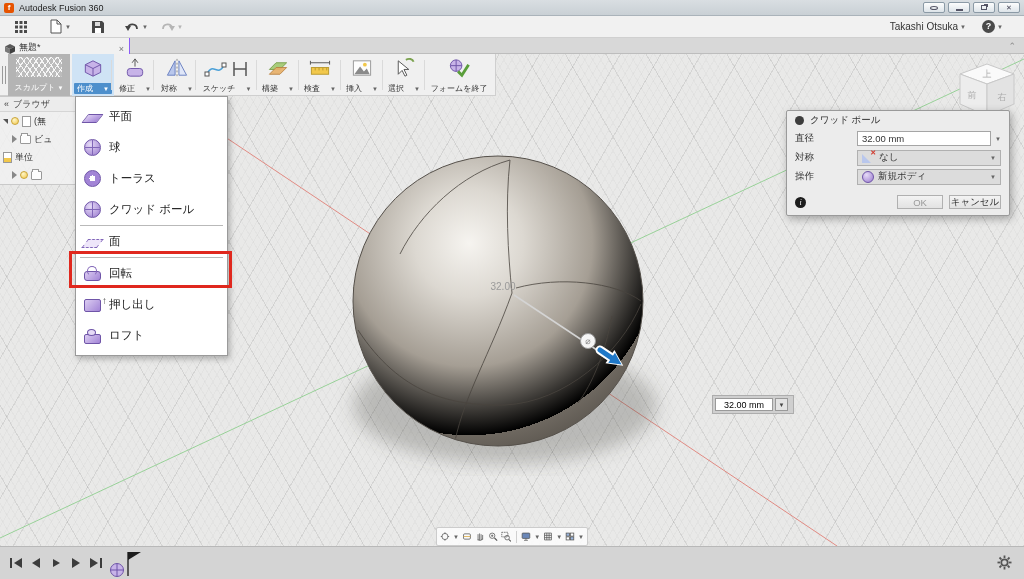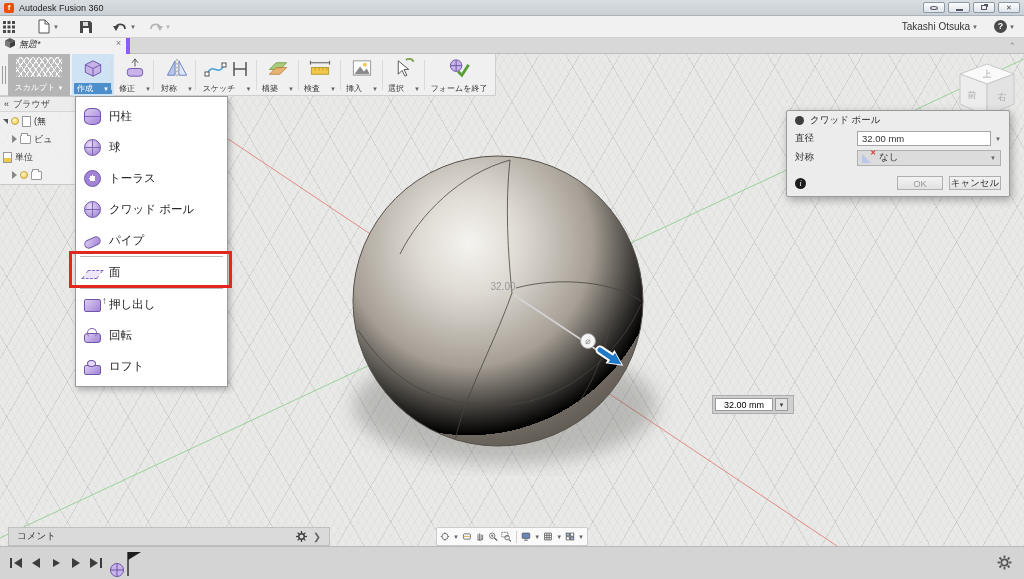--- a/index.html
+++ b/index.html
@@ -15,31 +15,31 @@
   .titlebar{position:absolute;left:0;top:0;width:1024px;height:16px;background:linear-gradient(#d9dee2,#c9d0d5);border-bottom:1px solid #aab3ba;display:flex;align-items:center;padding:0 4px;}
   .app-logo{width:10px;height:10px;background:#e65300;color:#fff;font-weight:bold;font-size:8px;line-height:10px;text-align:center;border-radius:2px;margin-right:5px;}
   .titlebar .title{font-size:9px;color:#222;}
   .winbtns{margin-left:auto;display:flex;gap:3px;}
   .winbtn{width:22px;height:11px;border:1px solid #8b9aa6;background:linear-gradient(#fdfdfd,#dde4e9);border-radius:2px;display:flex;align-items:center;justify-content:center;font-size:7px;color:#445;}
   .glyph-oval{width:8px;height:4px;border:1px solid #556;border-radius:50%;}
   .glyph-min{width:7px;height:2px;background:#556;margin-top:5px;}
   .glyph-restore{width:6px;height:5px;border:1px solid #556;box-shadow:2px -2px 0 -1px #556;}
 
   
-  .appbar{position:absolute;left:0;top:16px;width:1024px;height:22px;background:#f1f1f1;border-bottom:1px solid #d0d0d0;display:flex;align-items:center;padding:0 0;gap:6px;}
+  .appbar{position:absolute;left:0;top:16px;width:1024px;height:22px;background:#f1f1f1;border-bottom:1px solid #d0d0d0;display:flex;align-items:center;padding:0 12px;gap:6px;}
   .appbtn{display:flex;align-items:center;gap:2px;padding:1px 3px;border-radius:2px;}
   .caret{font-size:6px;color:#666;line-height:1;}
   .caret.gray{color:#b5b5b5;}
   .user-area{margin-left:auto;display:flex;align-items:center;gap:10px;padding-right:6px;}
   .user-name{font-size:10px;color:#333;}
   .help-circle{width:13px;height:13px;border-radius:50%;background:#4a4a4a;color:#fff;font-size:9px;font-weight:bold;text-align:center;line-height:13px;}
 
   
   .tabbar{position:absolute;left:0;top:38px;width:1024px;height:16px;background:#d8d8d8;border-bottom:1px solid #bdbdbd;display:flex;}
-  .doc-tab{width:130px;height:16px;background:#f1f1f1;border-right:4px solid #8b5cf6;display:flex;align-items:flex-start;padding:0 5px;gap:4px;font-style:italic;}
+  .doc-tab{width:130px;height:16px;background:#f1f1f1;border-right:1px solid #8b5cf6;display:flex;align-items:flex-end;padding:0 5px;gap:4px;}
   .doc-tab .label{font-size:9px;color:#333;flex:1;}
   .tab-close{font-size:9px;color:#777;}
   .collapse-chevron{margin-left:auto;margin-right:8px;color:#8a8a8a;font-size:9px;line-height:16px;}
 
   
   .ribbon{position:absolute;left:0;top:54px;width:496px;height:42px;background:#f0f0f0;border-bottom:1px solid #cfcfcf;border-right:1px solid #cfcfcf;}
   .rib-handle{position:absolute;left:2px;top:12px;width:4px;height:18px;border-left:1px solid #9a9a9a;border-right:1px solid #9a9a9a;}
   .sculpt-btn{position:absolute;left:8px;top:0;width:62px;height:42px;background:#b4b4b4;display:flex;flex-direction:column;align-items:center;justify-content:space-between;padding:3px 2px;}
   .sculpt-mesh{width:46px;height:20px;background-color:#bcbcbc;background-image:repeating-linear-gradient(55deg,rgba(255,255,255,.85) 0 1px,transparent 1px 5px),repeating-linear-gradient(-55deg,rgba(255,255,255,.85) 0 1px,transparent 1px 5px);border-radius:2px;}
   .sculpt-label{font-size:8px;color:#fff;display:flex;gap:2px;align-items:center;}
@@ -306,52 +306,48 @@
     </div>
     <div class="brow" style="padding-left:12px">
       <span class="tri-closed"></span>
       <span class="bulb"></span>
       <span class="foldicon"></span>
     </div>
   </div>
 
   <div class="cmenu">
     <div class="mi">
-        <span class="mic pfill i-cyl"></span>
-        <span>円柱</span>
+        <span class="mic pfill i-plane"></span>
+        <span>平面</span>
       </div>
     <div class="mi">
         <span class="mic i-sphere" style="border:1px solid #6f55a8"></span>
         <span>球</span>
       </div>
     <div class="mi">
         <span class="mic i-torus"></span>
         <span>トーラス</span>
       </div>
     <div class="mi">
         <span class="mic i-quad" style="border:1px solid #6f55a8"></span>
         <span>クワッド ボール</span>
       </div>
-    <div class="mi">
-        <span class="mic pfill i-pipe"></span>
-        <span>パイプ</span>
-      </div>
     <div class="msep"></div>
     <div class="mi">
         <span class="mic i-face"></span>
         <span>面</span>
       </div>
     <div class="msep"></div>
     <div class="mi">
+        <span class="mic pfill i-rev"></span>
+        <span>回転</span>
+      </div>
+    <div class="mi">
         <span class="mic pfill i-ext"></span>
         <span>押し出し</span>
-      </div>
-    <div class="mi">
-        <span class="mic pfill i-rev"></span>
-        <span>回転</span>
       </div>
     <div class="mi">
         <span class="mic pfill i-loft"></span>
         <span>ロフト</span>
       </div>
   </div>
   <div class="red-box"></div>
 
   <div class="dialog">
     <div class="dlg-h">
@@ -364,45 +360,35 @@
       <span class="caret">▼</span>
     </div>
     <div class="drow">
       <span class="dlabel">対称</span>
       <span class="ddrop">
         <span class="sym-ic"></span>
         <span>なし</span>
         <span class="caret">▼</span>
       </span>
     </div>
+    <div class="drow">
+      <span class="dlabel">操作</span>
+      <span class="ddrop">
+        <span class="body-ic"></span>
+        <span>新規ボディ</span>
+        <span class="caret">▼</span>
+      </span>
+    </div>
     <div class="dlg-f">
       <span class="info-ic">i</span>
       <span class="dbtn ok">OK</span>
       <span class="dbtn cancel">キャンセル</span>
     </div>
   </div>
 
-  <div class="comment-bar">
-    <span>コメント</span>
-    <span class="grow"></span>
-    <svg width="11" height="11" viewBox="0 0 12 12">
-        <circle cx="6" cy="6" r="3" fill="none" stroke="#3d3d3d" stroke-width="1.6"></circle>
-        <g stroke="#3d3d3d" stroke-width="1.4">
-          <line x1="6" y1="0" x2="6" y2="2.4"></line>
-          <line x1="6" y1="9.6" x2="6" y2="12"></line>
-          <line x1="0" y1="6" x2="2.4" y2="6"></line>
-          <line x1="9.6" y1="6" x2="12" y2="6"></line>
-          <line x1="1.8" y1="1.8" x2="3.4" y2="3.4"></line>
-          <line x1="8.6" y1="8.6" x2="10.2" y2="10.2"></line>
-          <line x1="1.8" y1="10.2" x2="3.4" y2="8.6"></line>
-          <line x1="8.6" y1="3.4" x2="10.2" y2="1.8"></line>
-        </g>
-      </svg>
-    <span style="color:#666">❯</span>
-  </div>
 
   <div class="navbar">
     <svg width="13" height="13" viewBox="0 0 13 13">
         <circle cx="6.5" cy="6.5" r="4" fill="none" stroke="#555"></circle>
         <path d="M1 6.5 H3 M10 6.5 H12 M6.5 1 V3 M6.5 10 V12" stroke="#555"></path>
       </svg>
       <span class="caret">▼</span>
     <svg width="13" height="13" viewBox="0 0 13 13">
         <rect x="2" y="3" width="9" height="7" rx="1.5" fill="none" stroke="#555"></rect>
         <line x1="2" y1="6.5" x2="11" y2="6.5" stroke="#d9a83c"></line>

